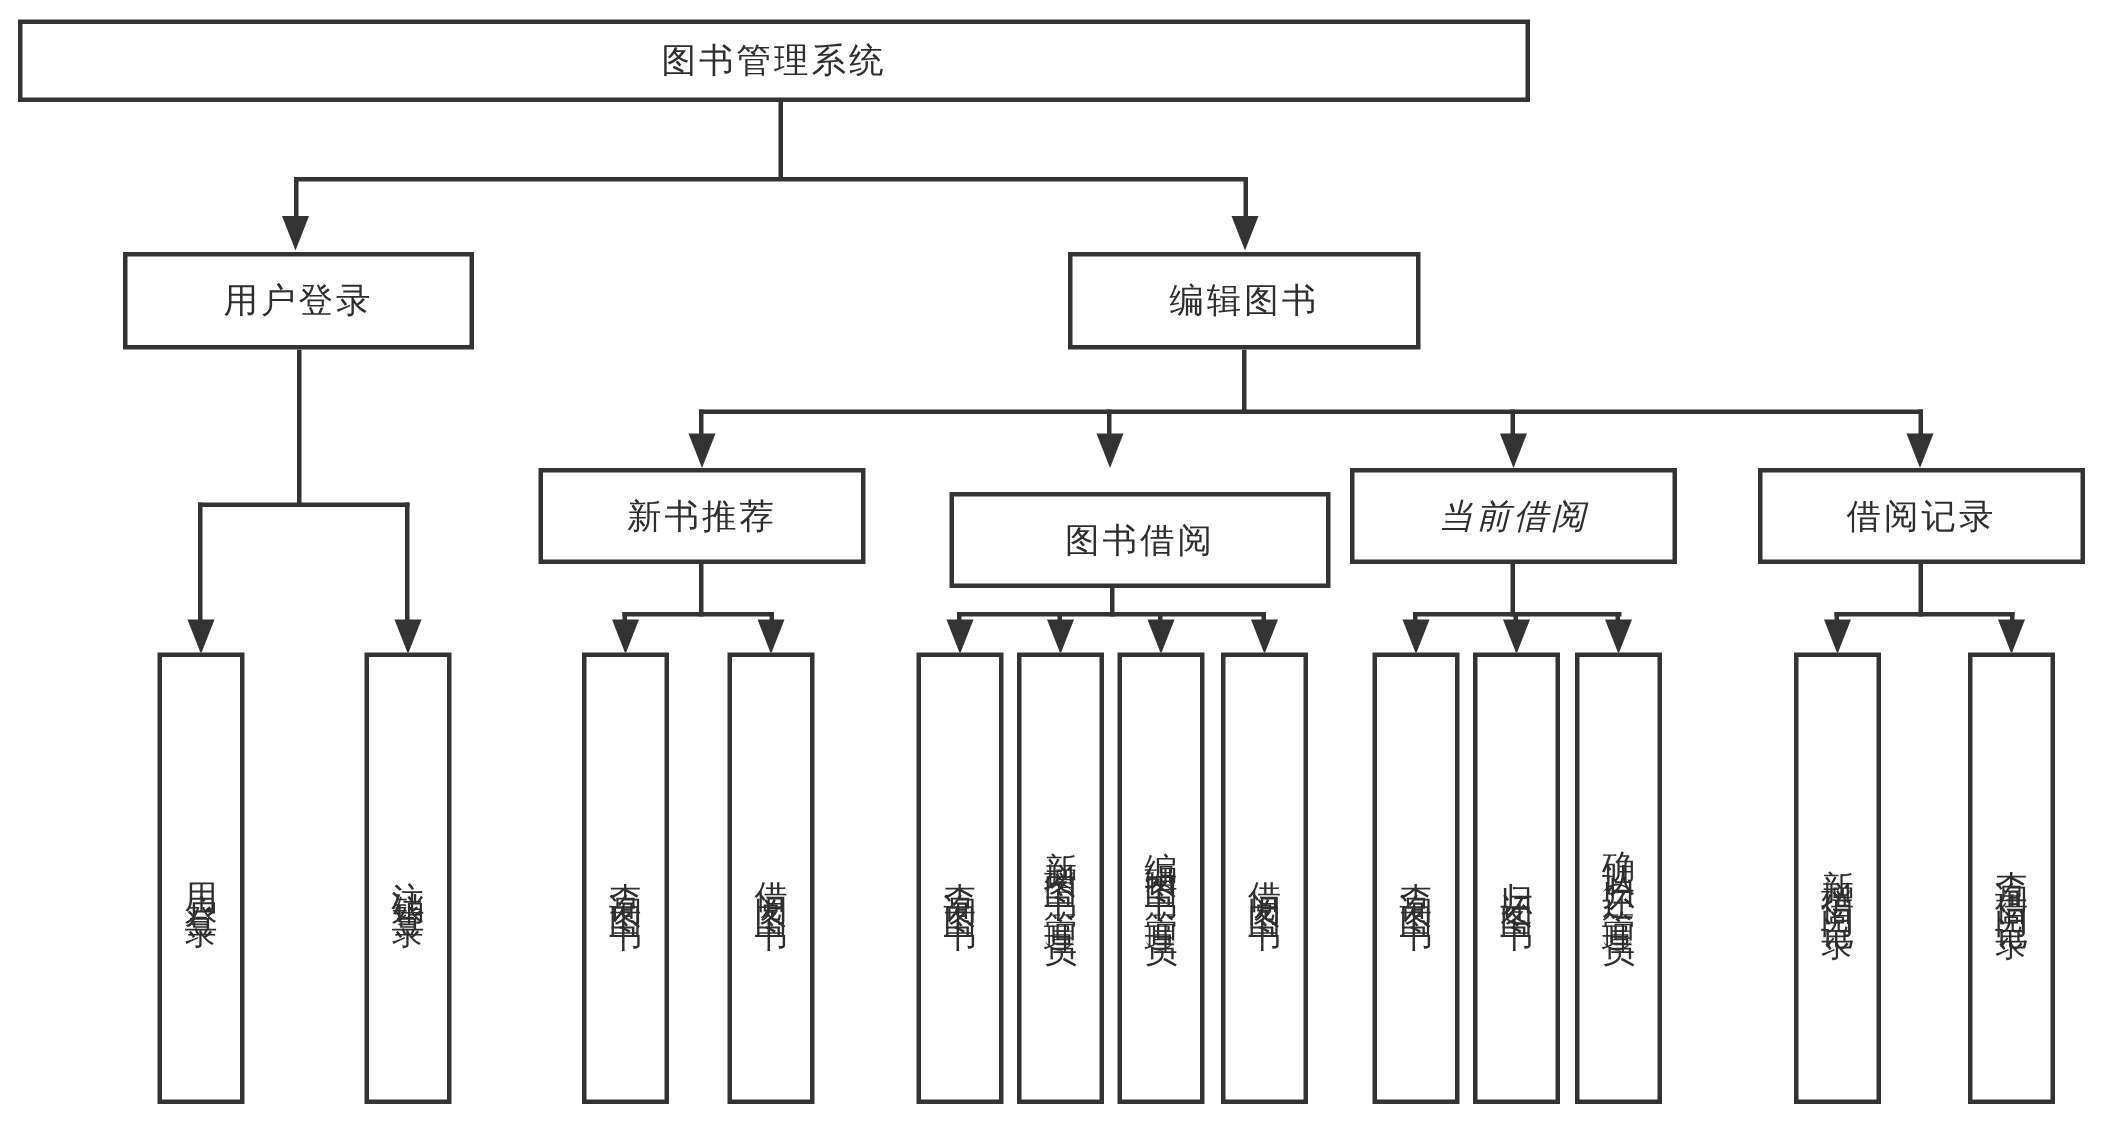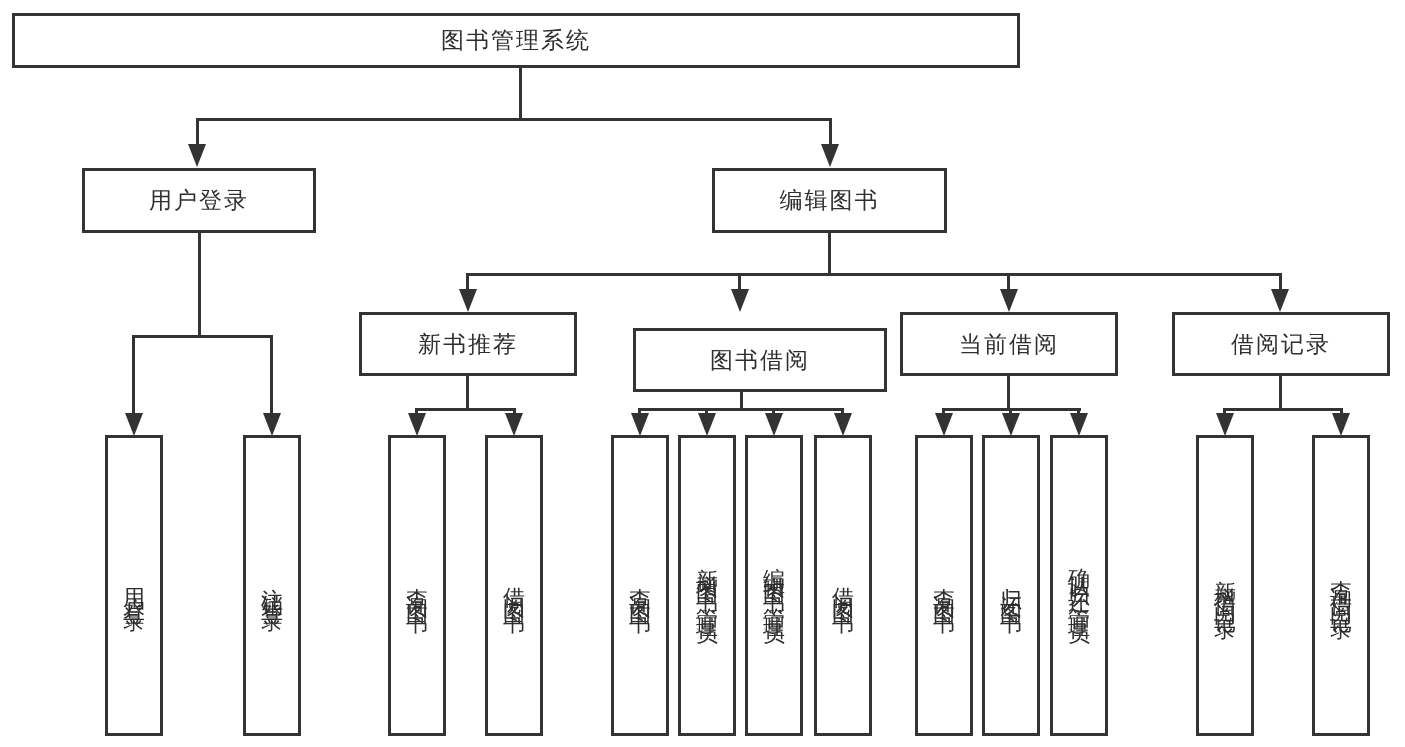--- a/index.html
+++ b/index.html
@@ -41,21 +41,21 @@
   <div class="box" style="left:12px;top:13px;width:1008px;height:55px;text-align:right;">图书管理系统</div>
 
   <div class="box" style="left:82px;top:168px;width:234px;height:65px;">用户登录</div>
 
   <div class="box" style="left:712px;top:168px;width:235px;height:65px;">编辑图书</div>
 
   <div class="box" style="left:359px;top:312px;width:218px;height:64px;text-align:right;">新书推荐</div>
 
   <div class="box" style="left:633px;top:328px;width:254px;height:64px;">图书借阅</div>
 
-  <div class="box" style="left:900px;top:312px;width:218px;height:64px;">当前借阅</div>
+  <div class="box" style="left:900px;top:312px;width:218px;height:64px;font-style:italic;">当前借阅</div>
 
   <div class="box" style="left:1172px;top:312px;width:218px;height:64px;">借阅记录</div>
 
   <div class="leaf" style="left:105px;">
     <span>用户登录</span>
   </div>
   <div class="leaf" style="left:243px;">
     <span>注销登录</span>
   </div>
 

